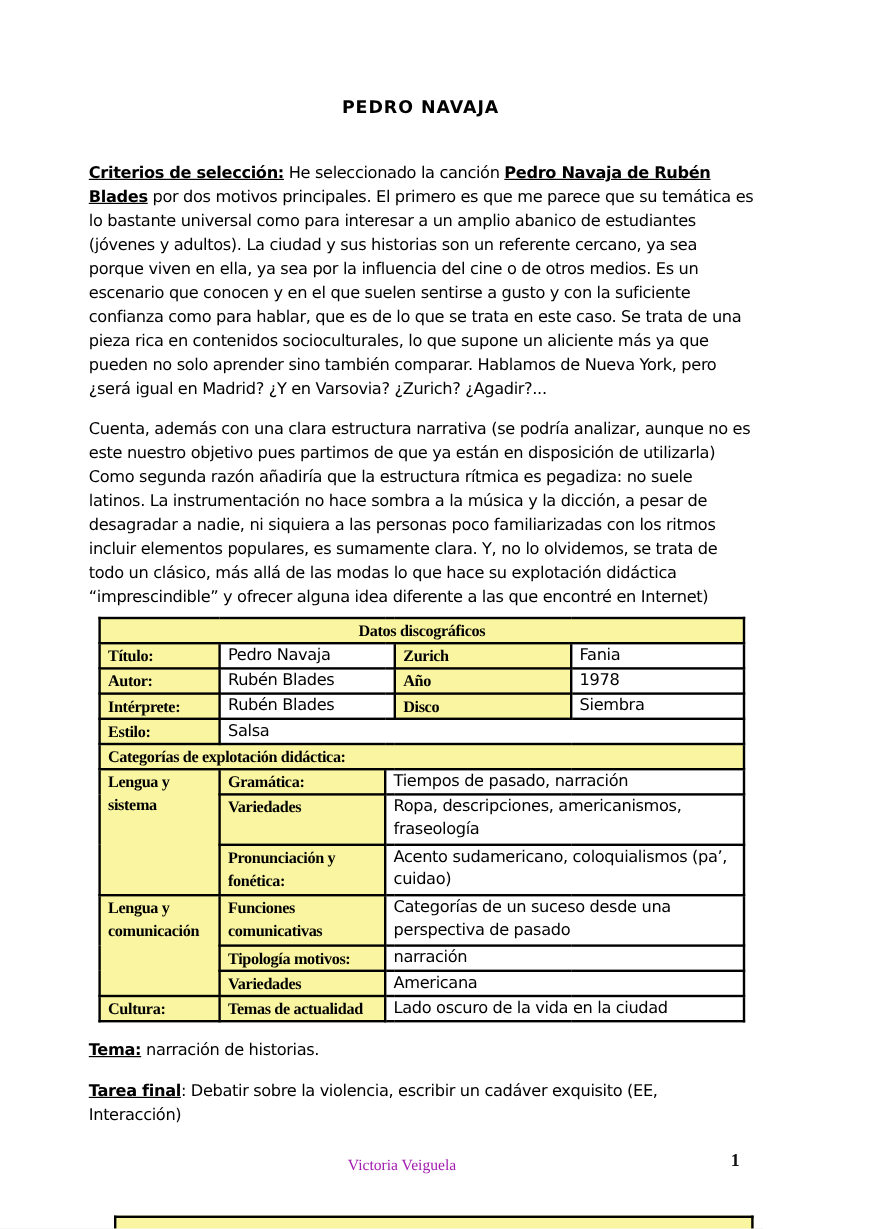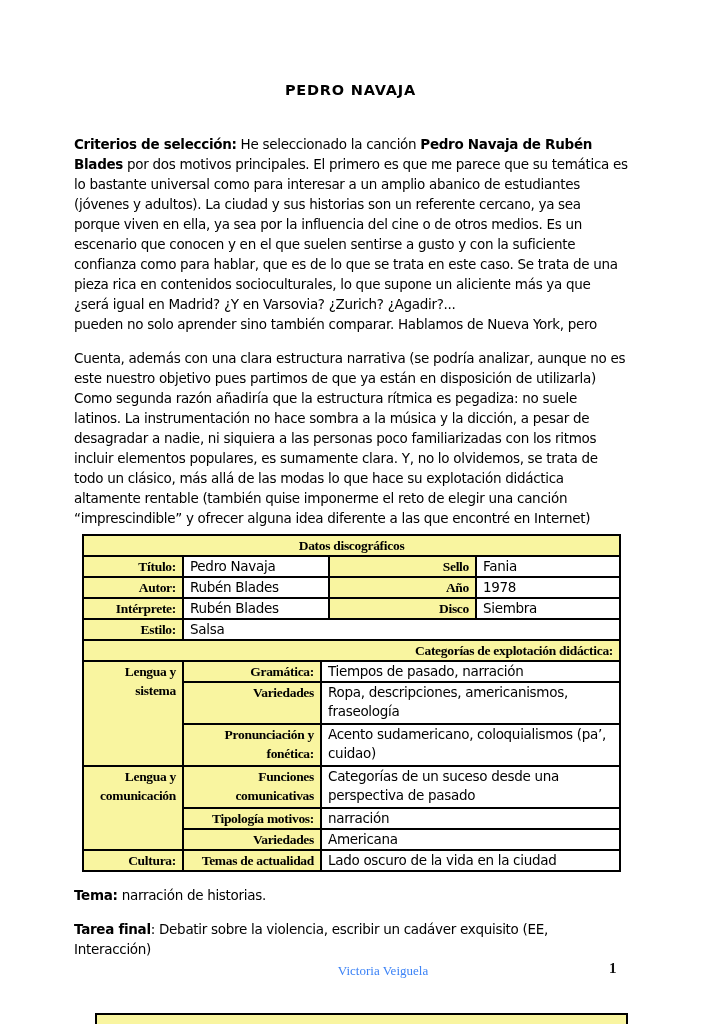--- a/index.html
+++ b/index.html
@@ -5,37 +5,37 @@
   html,body{margin:0;padding:0;background:#e8e8e8;}
   .page{
     position:relative; width:724px; height:1024px; margin:0 auto;
     background:#ffffff; overflow:hidden;
     font-family:"DejaVu Sans", sans-serif; color:#000;
   }
   .content{position:absolute; left:74px; top:80px; width:553px;}
   .line{height:20px; line-height:20px; font-size:13.5px; letter-spacing:-0.3px; white-space:nowrap;}
   .doc-title{height:20px; line-height:20px; text-align:center; font-weight:bold; font-size:14.5px; letter-spacing:0.8px; margin-bottom:20px;}
   .sp14{height:14px;} .sp6{height:6px;} .sp13{height:13px;}
-  b{font-weight:bold;}
+  b{font-weight:bold;text-decoration:underline;}
 
   table.datos{
     border-collapse:collapse; table-layout:fixed; width:537px; margin-left:8px;
   }
   table.datos td{
     border:2px solid #000; padding:0 6px; vertical-align:top;
     font-size:13.5px; line-height:19px; letter-spacing:-0.3px; white-space:pre-line;
   }
   tr.r1{height:21px;} tr.r2{height:42px;}
-  td.yl{background:#f9f5a0;text-align:right;}
+  td.yl{background:#f9f5a0;}
   td.lab{font-family:"Liberation Serif", serif; font-weight:bold; font-size:14.5px; letter-spacing:0; line-height:20px; padding-top:1px;}
   td.hdr{text-align:center; font-size:15px;}
 
   .footer-author{
     position:absolute; top:963px; left:0; width:670px; text-align:center;
-    font-family:"Liberation Serif", serif; font-size:13px; color:#3b82f6;margin-left:48px;
+    font-family:"Liberation Serif", serif; font-size:13px; color:#a21caf;
   }
   .footer-page{
     position:absolute; top:960px; left:609px;
     font-family:"Liberation Serif", serif; font-size:15px; color:#111; font-weight:bold;
   }
   .next-table-frag{
     position:absolute; left:95px; top:1013px; width:533px; height:11px;
     background:#f9f5a0; border:2px solid #000; border-bottom:none; box-sizing:border-box;
   }
 </style>
@@ -50,56 +50,55 @@
 
     <div>
       <div class="line"><b>Criterios de selección:</b><span> He seleccionado la canción </span><b>Pedro Navaja de Rubén</b></div>
       <div class="line"><b>Blades</b><span> por dos motivos principales. El primero es que me parece que su temática es</span></div>
       <div class="line">lo bastante universal como para interesar a un amplio abanico de estudiantes</div>
       <div class="line">(jóvenes y adultos). La ciudad y sus historias son un referente cercano, ya sea</div>
       <div class="line">porque viven en ella, ya sea por la influencia del cine o de otros medios. Es un</div>
       <div class="line">escenario que conocen y en el que suelen sentirse a gusto y con la suficiente</div>
       <div class="line">confianza como para hablar, que es de lo que se trata en este caso. Se trata de una</div>
       <div class="line">pieza rica en contenidos socioculturales, lo que supone un aliciente más ya que</div>
+      <div class="line">pueden no solo aprender sino también comparar. Hablamos de Nueva York, pero</div>
       <div class="line">¿será igual en Madrid? ¿Y en Varsovia? ¿Zurich? ¿Agadir?...</div>
-      <div class="line">pueden no solo aprender sino también comparar. Hablamos de Nueva York, pero</div>
     </div>
 
     <div class="sp14"></div>
 
     <div>
       <div class="line">Cuenta, además con una clara estructura narrativa (se podría analizar, aunque no es</div>
       <div class="line">este nuestro objetivo pues partimos de que ya están en disposición de utilizarla)</div>
       <div class="line">Como segunda razón añadiría que la estructura rítmica es pegadiza: no suele</div>
       <div class="line">latinos. La instrumentación no hace sombra a la música y la dicción, a pesar de</div>
       <div class="line">desagradar a nadie, ni siquiera a las personas poco familiarizadas con los ritmos</div>
       <div class="line">incluir elementos populares, es sumamente clara.  Y, no lo olvidemos, se trata de</div>
       <div class="line">todo un clásico, más allá de las modas lo que hace su explotación didáctica</div>
-      <div class="line">altamente rentable (también quise imponerme el reto de elegir una canción</div>
       <div class="line">“imprescindible” y ofrecer alguna idea diferente a las que encontré en Internet)</div>
     </div>
 
     <div class="sp6"></div>
 
     <table class="datos">
       <colgroup>
         <col style="width:100px">
           <col style="width:138px">
           <col style="width:8px">
           <col style="width:147px">
           <col style="width:144px">
       </colgroup>
       <tbody>
           <tr class="r1">
         <td colspan="5" class="yl lab hdr">Datos discográficos</td>
       </tr>
       <tr class="r1">
         <td class="yl lab">Título:</td>
         <td colspan="2">Pedro Navaja</td>
-        <td class="yl lab">Sello</td>
+        <td class="yl lab">Zurich</td>
         <td>Fania</td>
       </tr>
       <tr class="r1">
         <td class="yl lab">Autor:</td>
         <td colspan="2">Rubén Blades</td>
         <td class="yl lab">Año</td>
         <td>1978</td>
       </tr>
       <tr class="r1">
         <td class="yl lab">Intérprete:</td>

